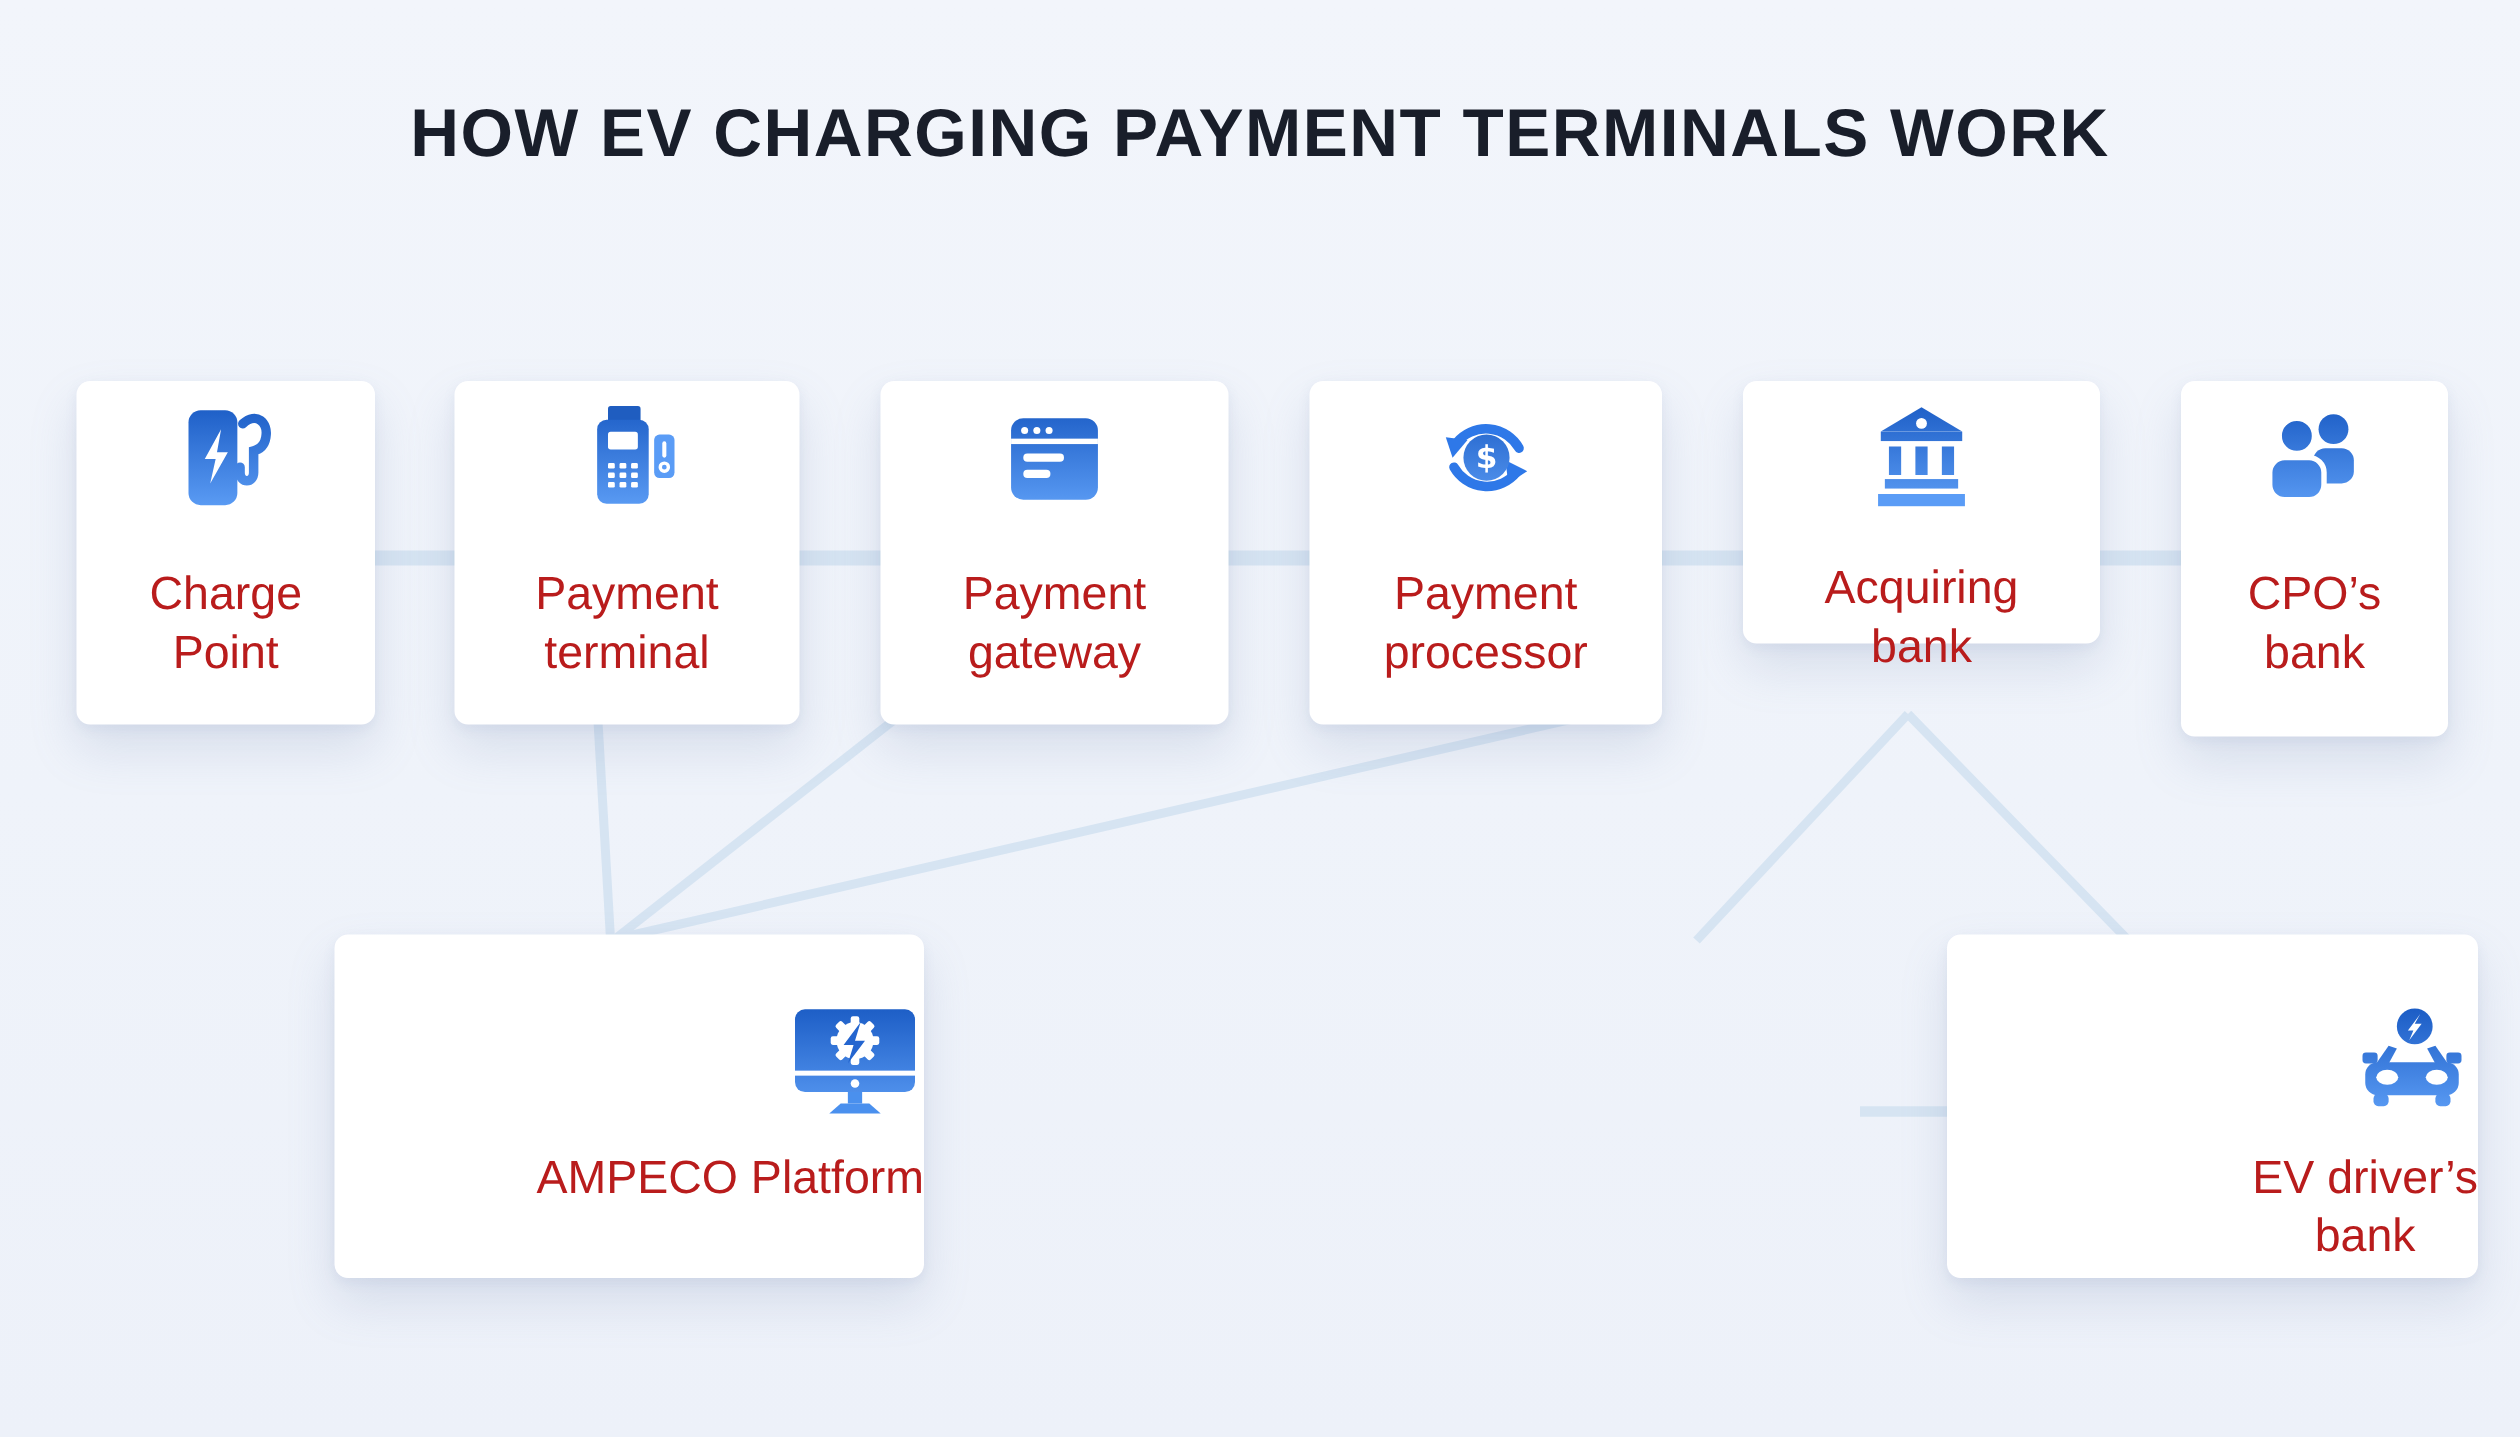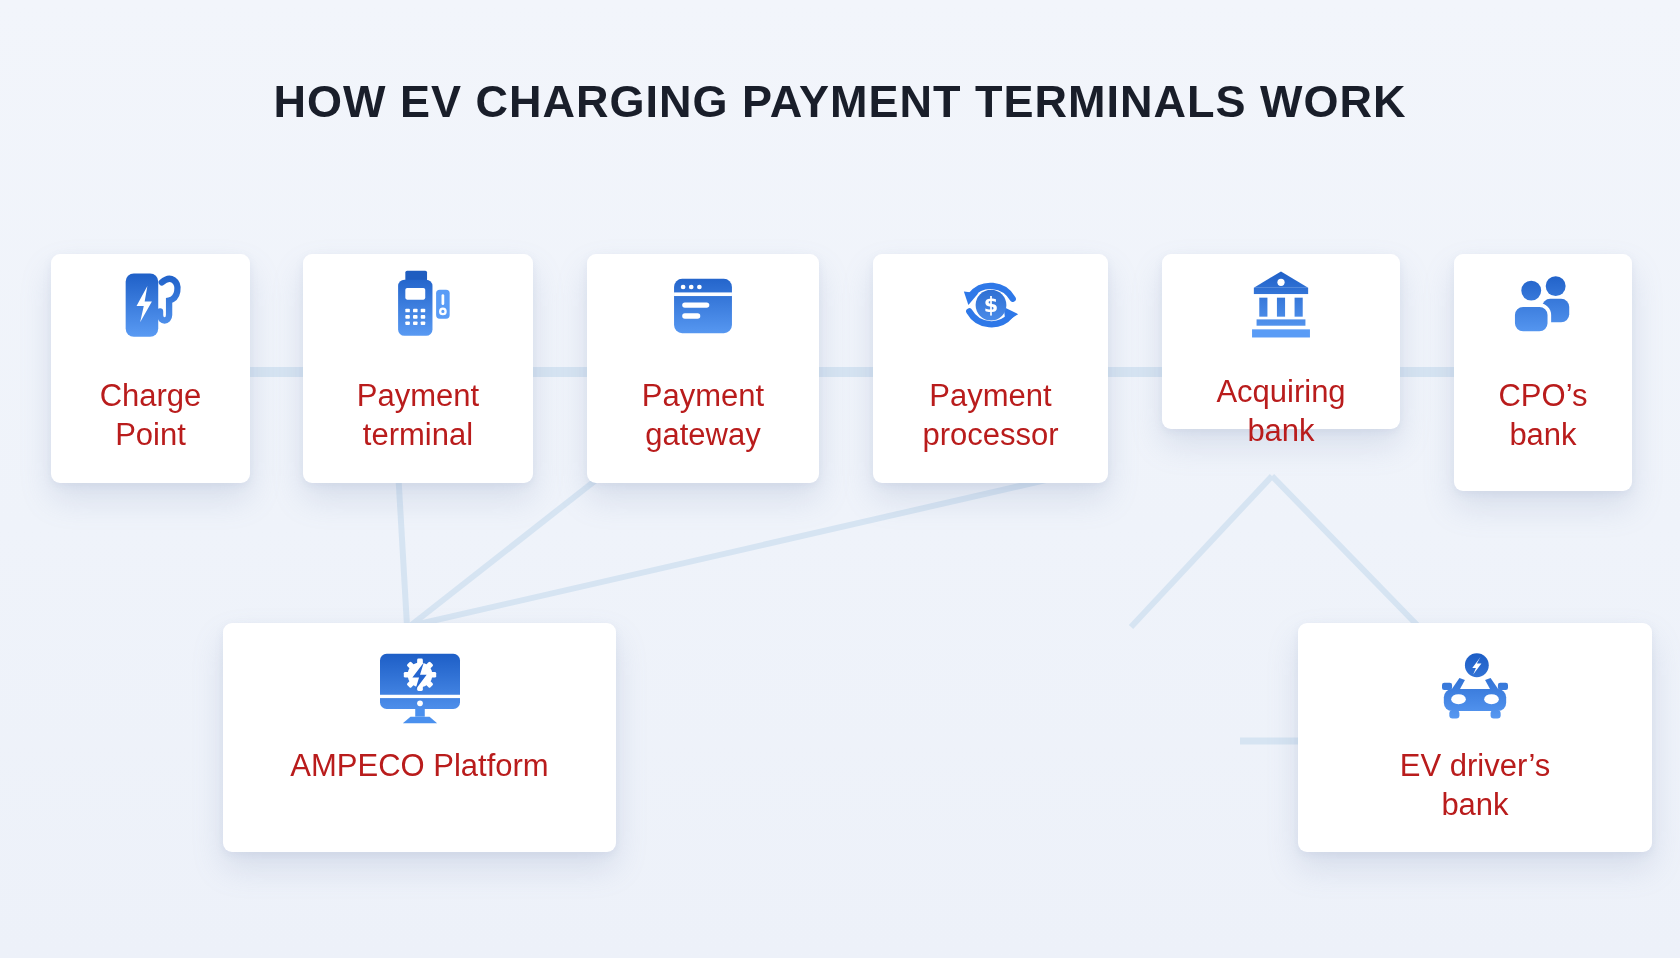--- a/index.html
+++ b/index.html
@@ -10,42 +10,42 @@
   }
   .stage{
     position:relative;
     width:1680px;height:958px;
     background:linear-gradient(180deg,#f2f5fb 0%,#eff3fa 55%,#edf1f9 100%);
     overflow:hidden;
   }
   .title{
     position:absolute;
     left:0;right:0;top:60px;
-    margin:16px;
+    margin:3px;
     text-align:center;
     font-size:45px;
     font-weight:700;
     letter-spacing:1px;
     color:#191e2a;
   }
   svg.edges{
     position:absolute;left:0;top:0;width:1680px;height:958px;
     z-index:0;
   }
   .node{
     position:absolute;
     z-index:1;
     background:#ffffff;
     border-radius:9px;
     box-shadow:0 16px 32px rgba(118,142,180,.20), 0 3px 8px rgba(118,142,180,.10);
     display:flex;flex-direction:column;align-items:center;
     box-sizing:border-box;
   }
   .node.top-row{padding-top:12px;}
-  .node.bottom-row{padding-top:27px;}
+  .node.bottom-row{padding-top:46px;align-items:flex-end;}
   .node .label{
     font-size:31px;
     line-height:39px;
     color:#b91c1c;
     text-align:center;
     white-space:pre-line;
     margin-top:30px;
   }
   .node.bottom-row .label{margin-top:16px;}
   .icon-wrap{display:flex;align-items:center;justify-content:center;height:80px;}

